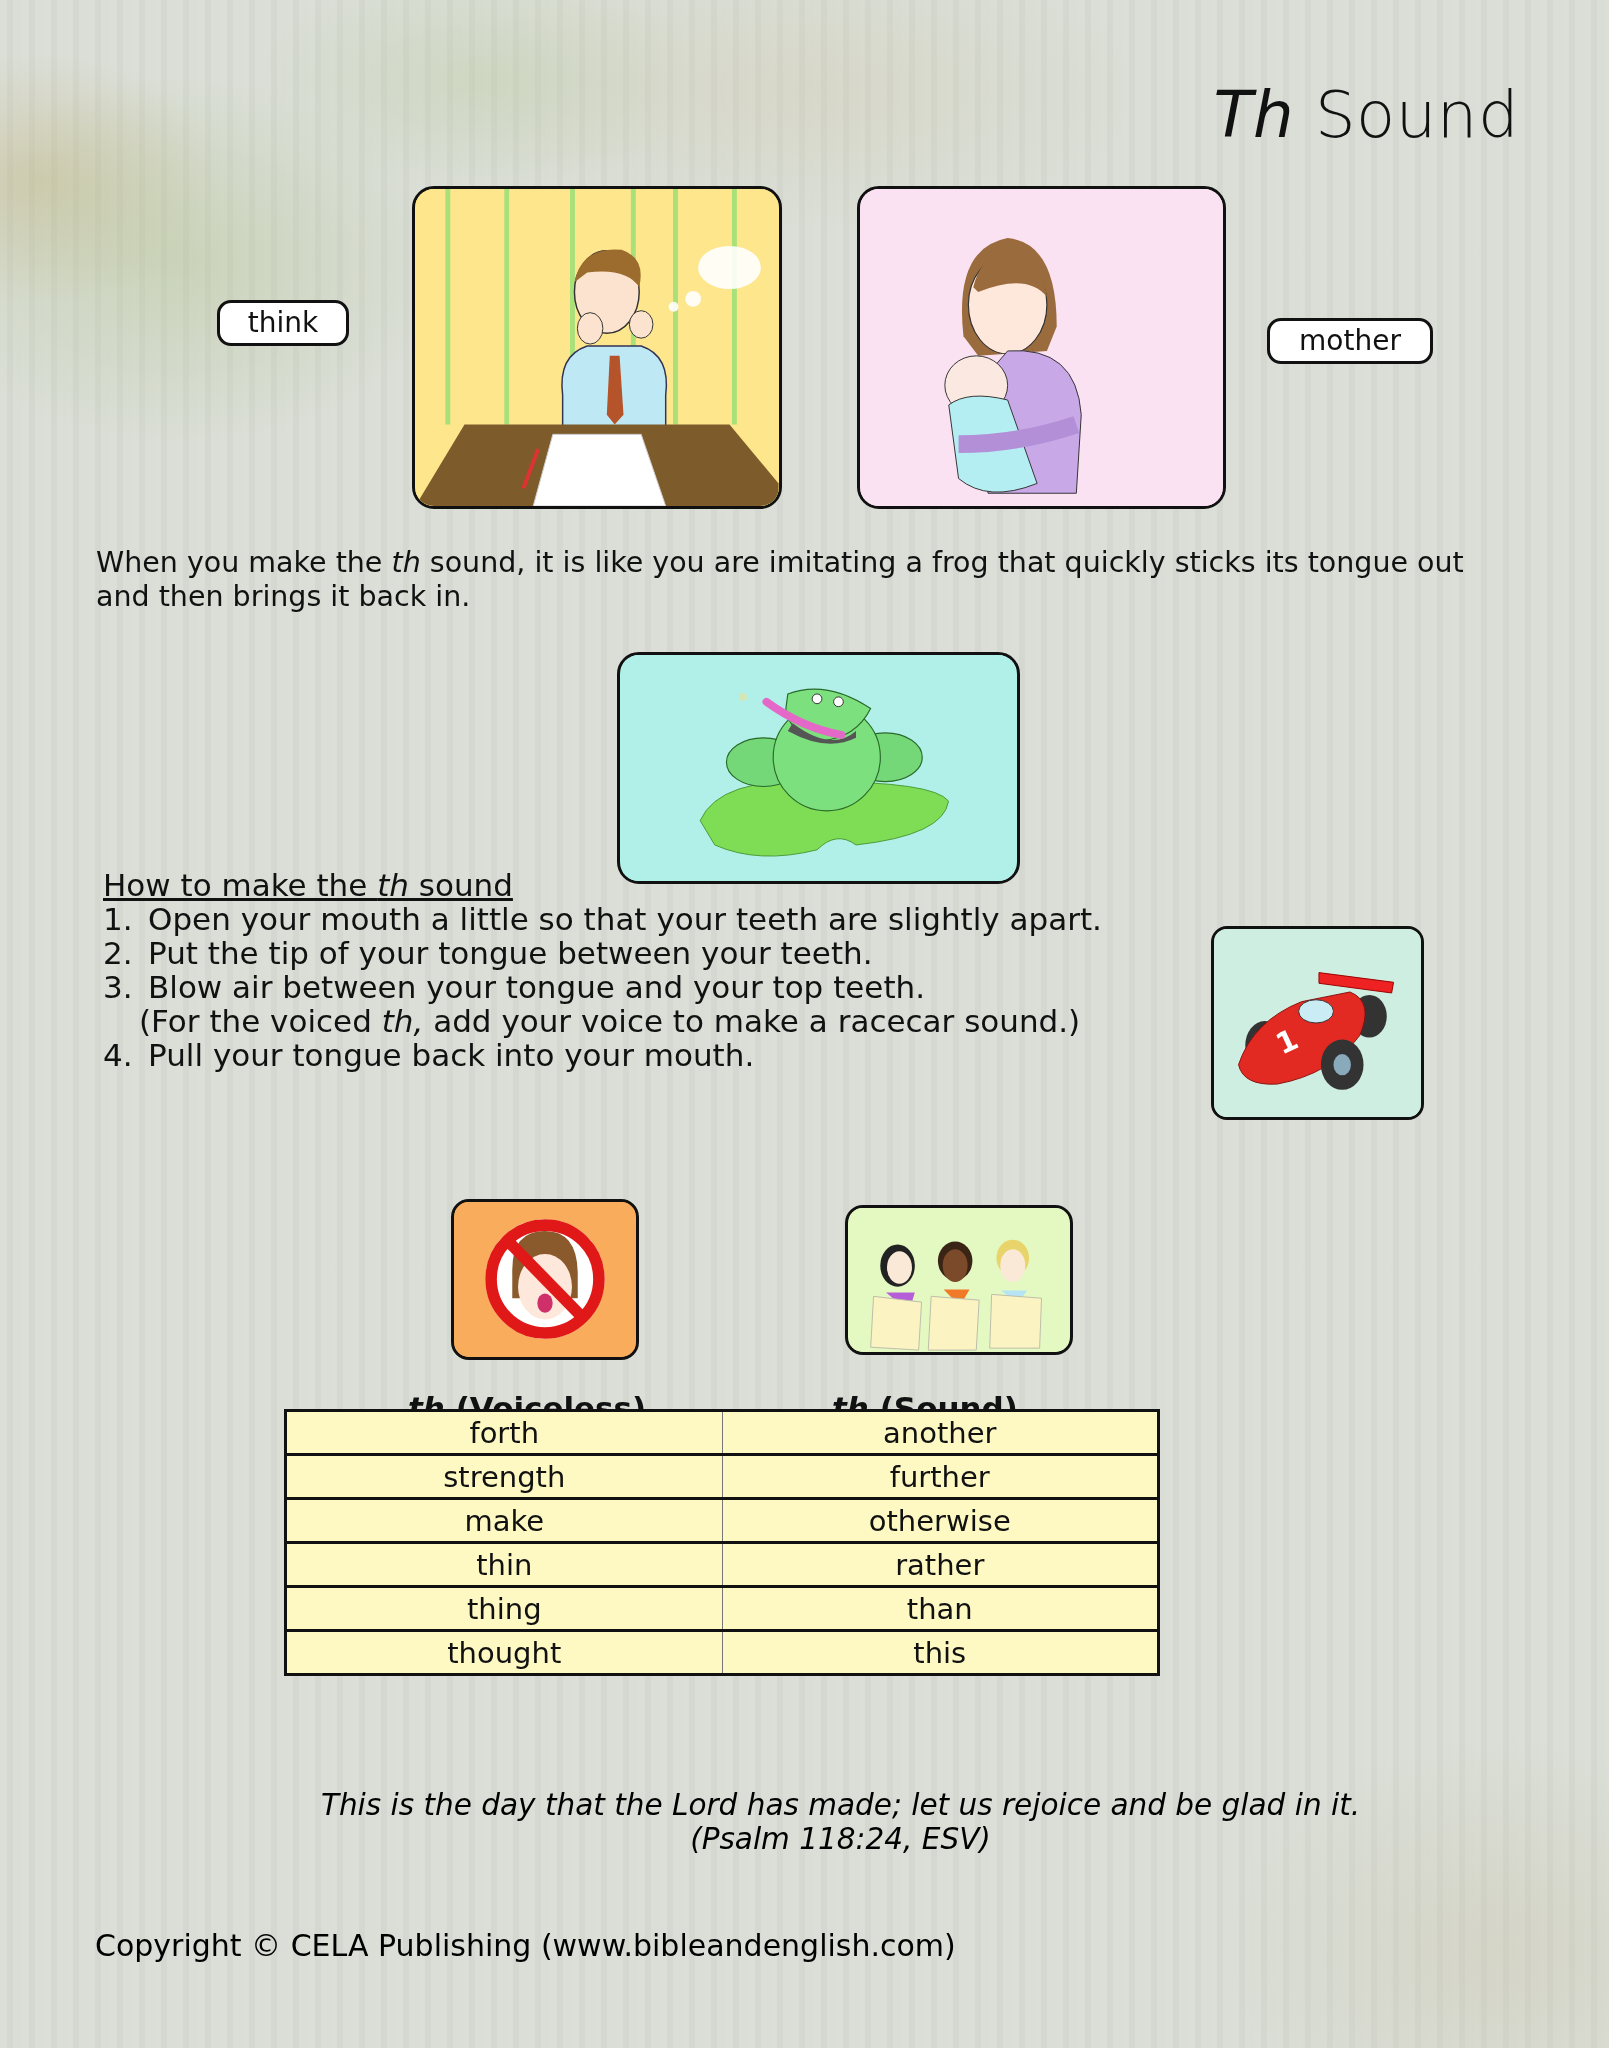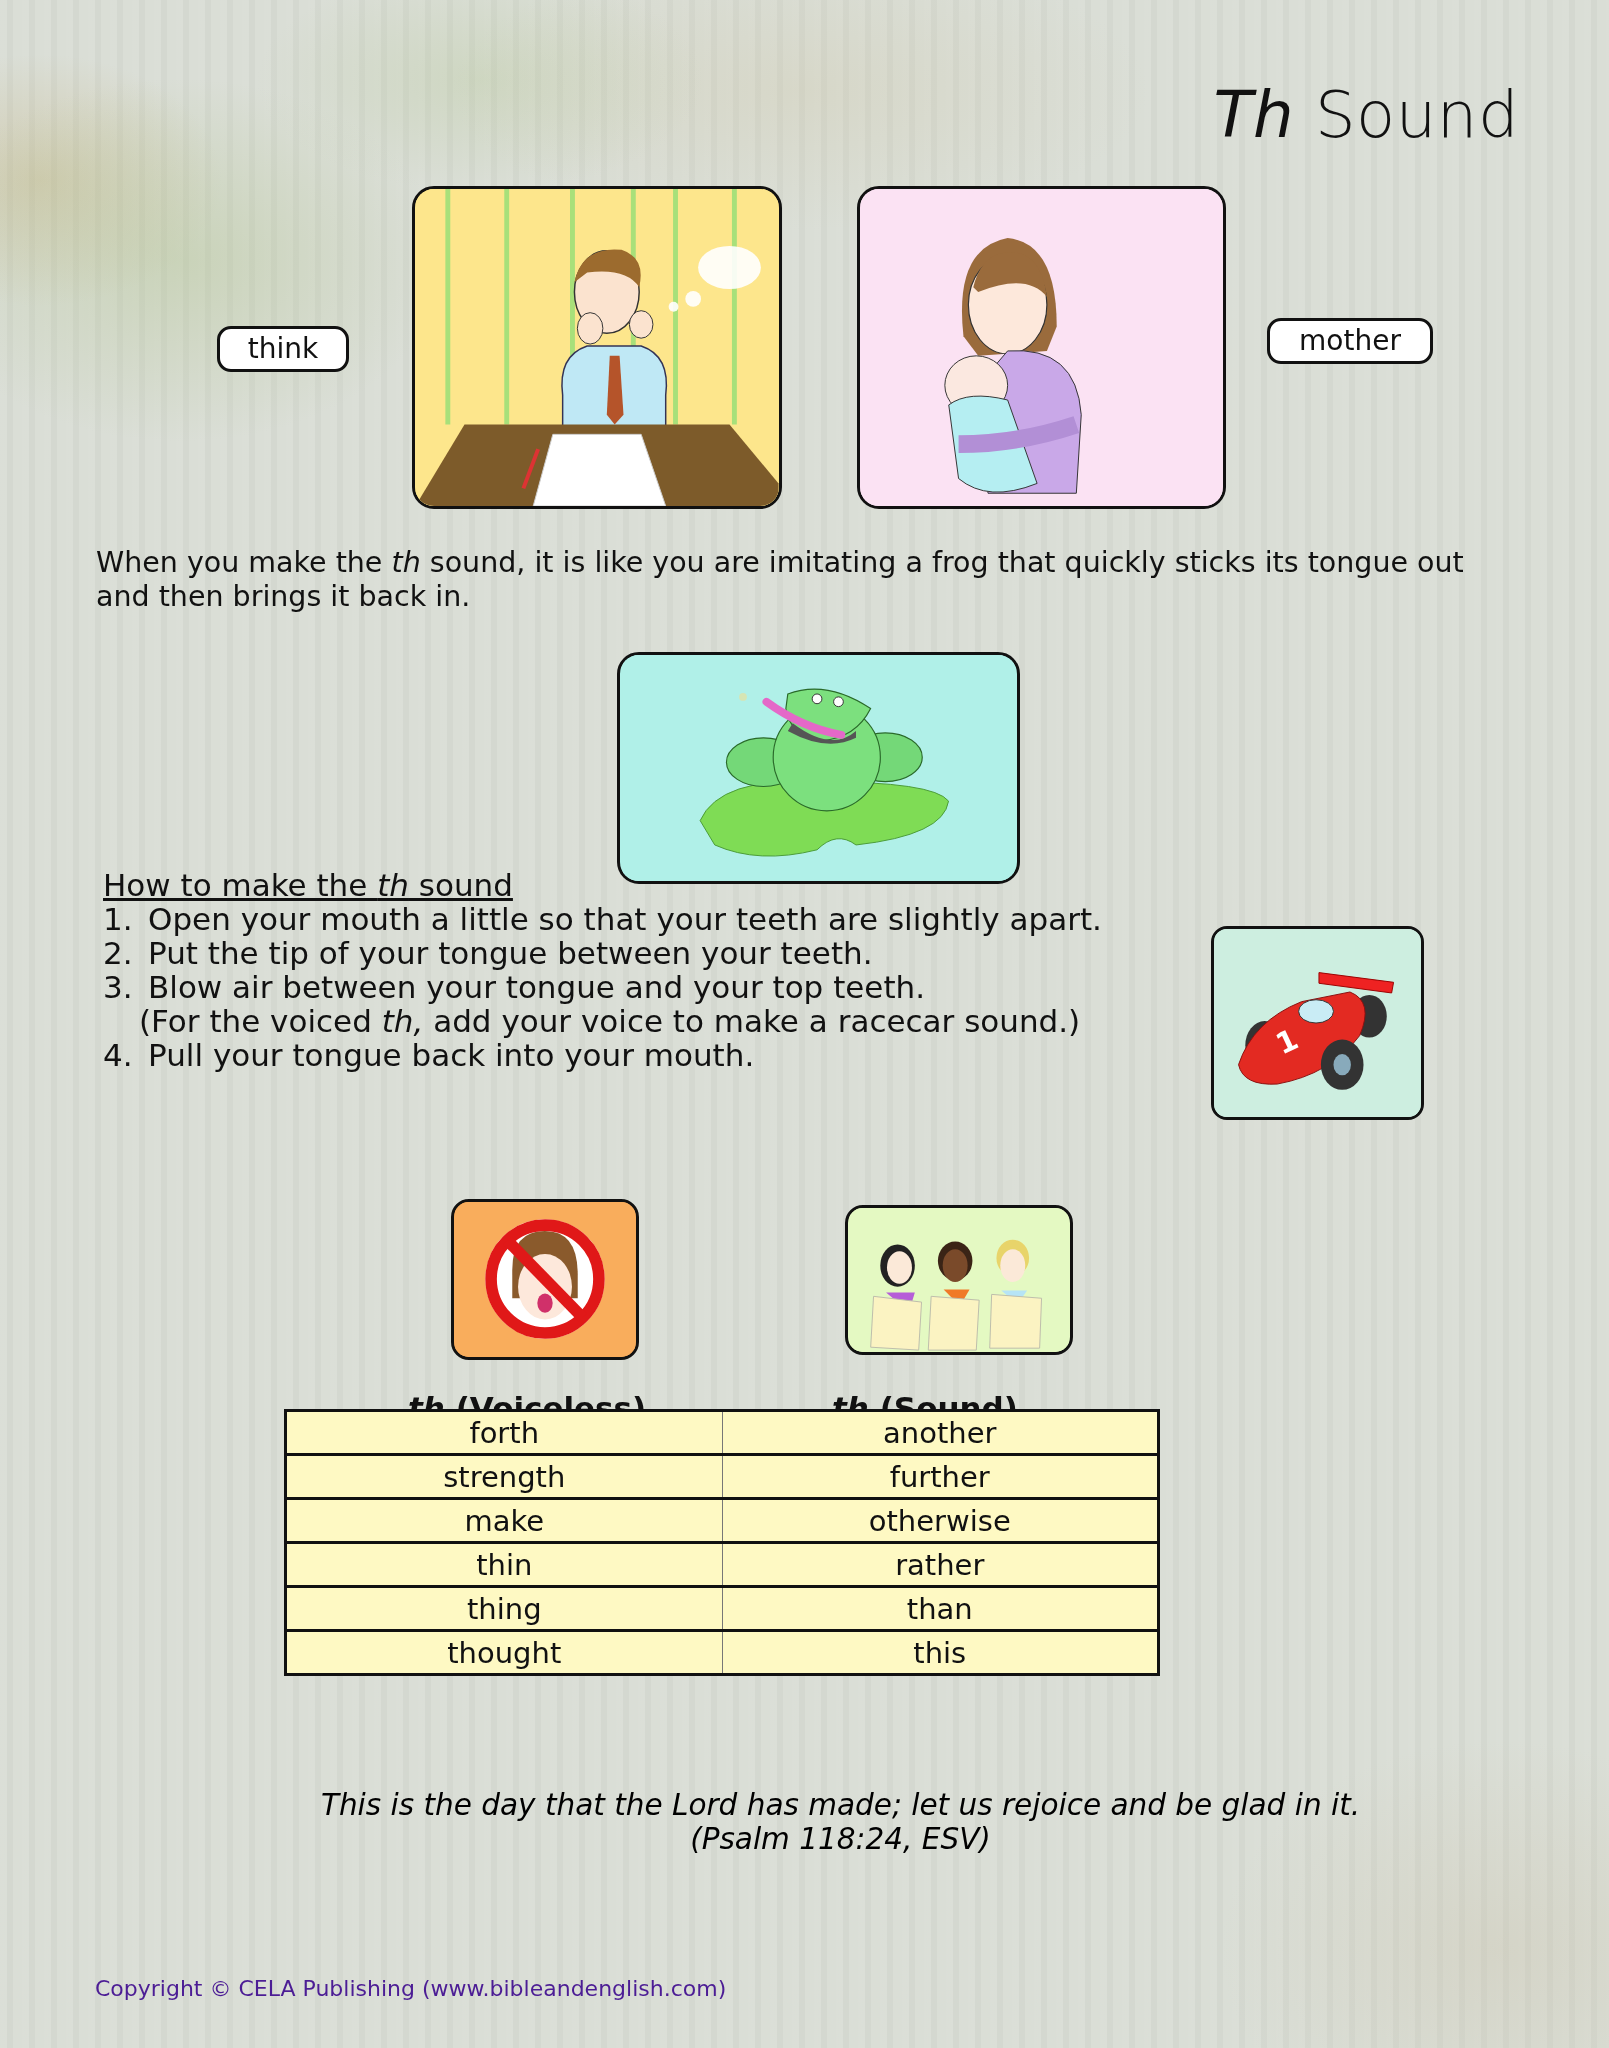--- a/index.html
+++ b/index.html
@@ -48,28 +48,28 @@
     border-collapse: collapse; background: #fef9c3;
     font-size: 29px;
   }
   table.words td {
     border: 3px solid #111; height: 41px; padding: 0; text-align: center; width: 50%;
   }
   table.words td.left { border-right: 1.5px solid #777; }
   table.words td.right { border-left: 1.5px solid #777; }
 
   .verse { left: 0; width: 1609px; top: 1788px; text-align: center; color: #000000; font-style: italic; font-size: 29.5px; line-height: 34px; padding-left: 36px; }
-  .copyright { left: 95px; top: 1976px; color: #4c1d95; font-size: 22px; }
+  .copyright { left: 95px; top: 1928px; color: #000000; font-size: 30px; }
 </style>
 </head>
 <body>
 
 <div class="abs title"><i>Th</i><span> Sound</span></div>
 
-<div class="word-pill" style="left:217px; top:326px; width:126px;">think</div>
+<div class="word-pill" style="left:217px; top:300px; width:126px;">think</div>
 <div class="word-pill" style="left:1267px; top:318px; width:160px;">mother</div>
 
 <div class="pic" style="left:412px; top:186px; width:370px; height:323px; background:#fde68c;">
   <svg viewBox="0 0 370 323">
     <rect x="0" y="0" width="370" height="323" fill="#fde68c"></rect>
     <g stroke="#a8e07a" stroke-width="5">
       <line x1="33" y1="0" x2="33" y2="240"></line>
         <line x1="93" y1="0" x2="93" y2="240"></line>
       <line x1="160" y1="0" x2="160" y2="240"></line>
         <line x1="222" y1="0" x2="222" y2="240"></line>

